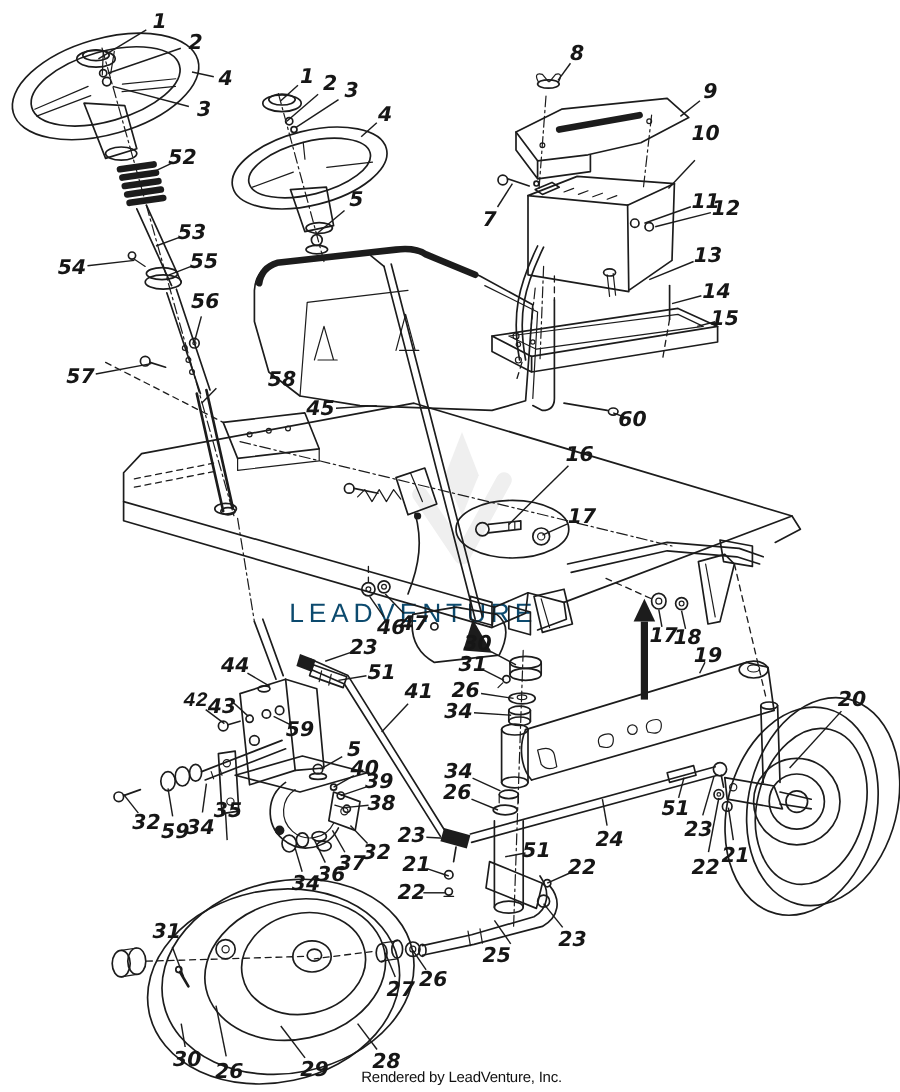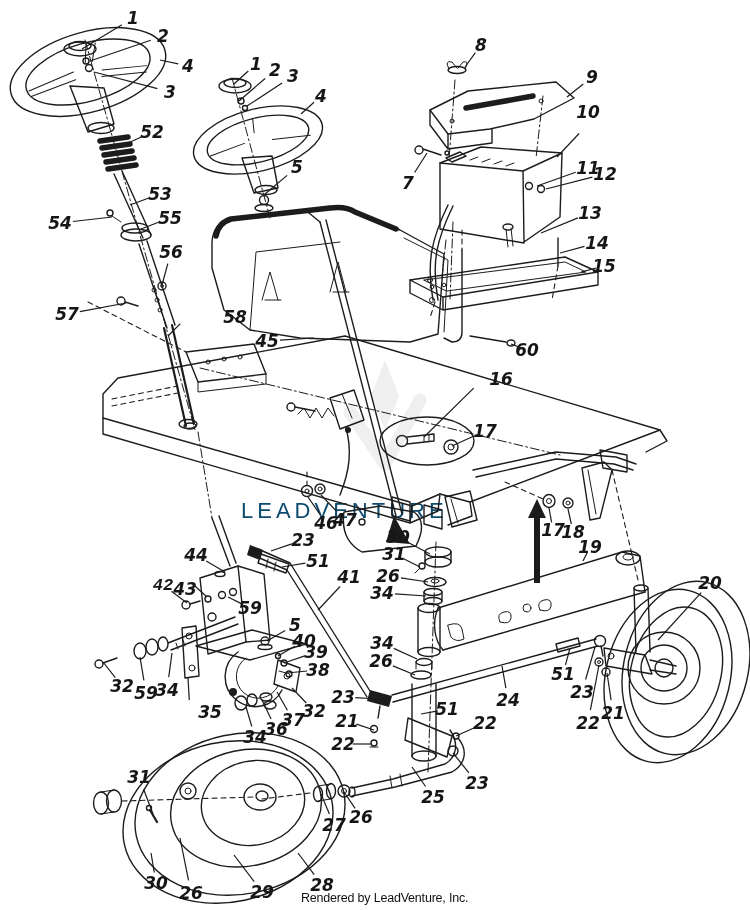--- a/index.html
+++ b/index.html
@@ -465,21 +465,21 @@
       <span class="callout" style="left: 481px; top: 45px;">8</span>
       <span class="callout" style="left: 592px; top: 77px;">9</span>
       <span class="callout" style="left: 588px; top: 112px;">10</span>
       <span class="callout" style="left: 588px; top: 168px;">11</span>
       <span class="callout" style="left: 605px; top: 174px;">12</span>
       <span class="callout" style="left: 408px; top: 183px;">7</span>
       <span class="callout" style="left: 590px; top: 213px;">13</span>
       <span class="callout" style="left: 597px; top: 243px;">14</span>
       <span class="callout" style="left: 604px; top: 266px;">15</span>
       <span class="callout" style="left: 527px; top: 350px;">60</span>
-      <span class="callout" style="left: 483px; top: 379px; margin-left: 18px;">16</span>
+      <span class="callout" style="left: 483px; top: 379px;">16</span>
       <span class="callout" style="left: 485px; top: 431px;">17</span>
       <span class="callout" style="left: 326px; top: 523px;">46</span>
       <span class="callout" style="left: 345px; top: 520px;">47</span>
       <span class="callout" style="left: 553px; top: 530px;">17</span>
       <span class="callout" style="left: 573px; top: 532px;">18</span>
       <span class="callout" style="left: 590px; top: 547px;">19</span>
       <span class="callout" style="left: 710px; top: 583px;">20</span>
       <span class="callout" style="left: 303px; top: 540px;">23</span>
       <span class="callout" style="left: 318px; top: 561px;">51</span>
       <span class="callout" style="left: 398px; top: 537px;">30</span>
@@ -495,31 +495,31 @@
       <span class="callout" style="left: 304px; top: 641px;">40</span>
       <span class="callout" style="left: 316px; top: 652px;">39</span>
       <span class="callout" style="left: 318px; top: 670px;">38</span>
       <span class="callout" style="left: 314px; top: 711px;">32</span>
       <span class="callout" style="left: 293px; top: 720px;">37</span>
       <span class="callout" style="left: 276px; top: 729px;">36</span>
       <span class="callout" style="left: 255px; top: 737px;">34</span>
       <span class="callout" style="left: 122px; top: 686px;">32</span>
       <span class="callout" style="left: 146px; top: 693px;">59</span>
       <span class="callout" style="left: 167px; top: 690px;">34</span>
-      <span class="callout" style="left: 190px; top: 712px; margin-left: 20px;">35</span>
+      <span class="callout" style="left: 190px; top: 676px;">35</span>
       <span class="callout" style="left: 382px; top: 643px;">34</span>
       <span class="callout" style="left: 381px; top: 661px;">26</span>
       <span class="callout" style="left: 343px; top: 697px;">23</span>
       <span class="callout" style="left: 347px; top: 721px;">21</span>
       <span class="callout" style="left: 343px; top: 744px;">22</span>
       <span class="callout" style="left: 447px; top: 709px;">51</span>
       <span class="callout" style="left: 508px; top: 700px;">24</span>
       <span class="callout" style="left: 485px; top: 723px;">22</span>
       <span class="callout" style="left: 477px; top: 783px;">23</span>
-      <span class="callout" style="left: 433px; top: 797px; font-style: italic;">25</span>
+      <span class="callout" style="left: 414px; top: 797px; font-style: italic;">25</span>
       <span class="callout" style="left: 563px; top: 674px;">51</span>
       <span class="callout" style="left: 582px; top: 692px;">23</span>
       <span class="callout" style="left: 588px; top: 723px;">22</span>
       <span class="callout" style="left: 613px; top: 713px;">21</span>
       <span class="callout" style="left: 139px; top: 777px;">31</span>
       <span class="callout" style="left: 156px; top: 883px;">30</span>
       <span class="callout" style="left: 191px; top: 893px;">26</span>
       <span class="callout" style="left: 262px; top: 892px;">29</span>
       <span class="callout" style="left: 322px; top: 885px;">28</span>
       <span class="callout" style="left: 334px; top: 825px;">27</span>

